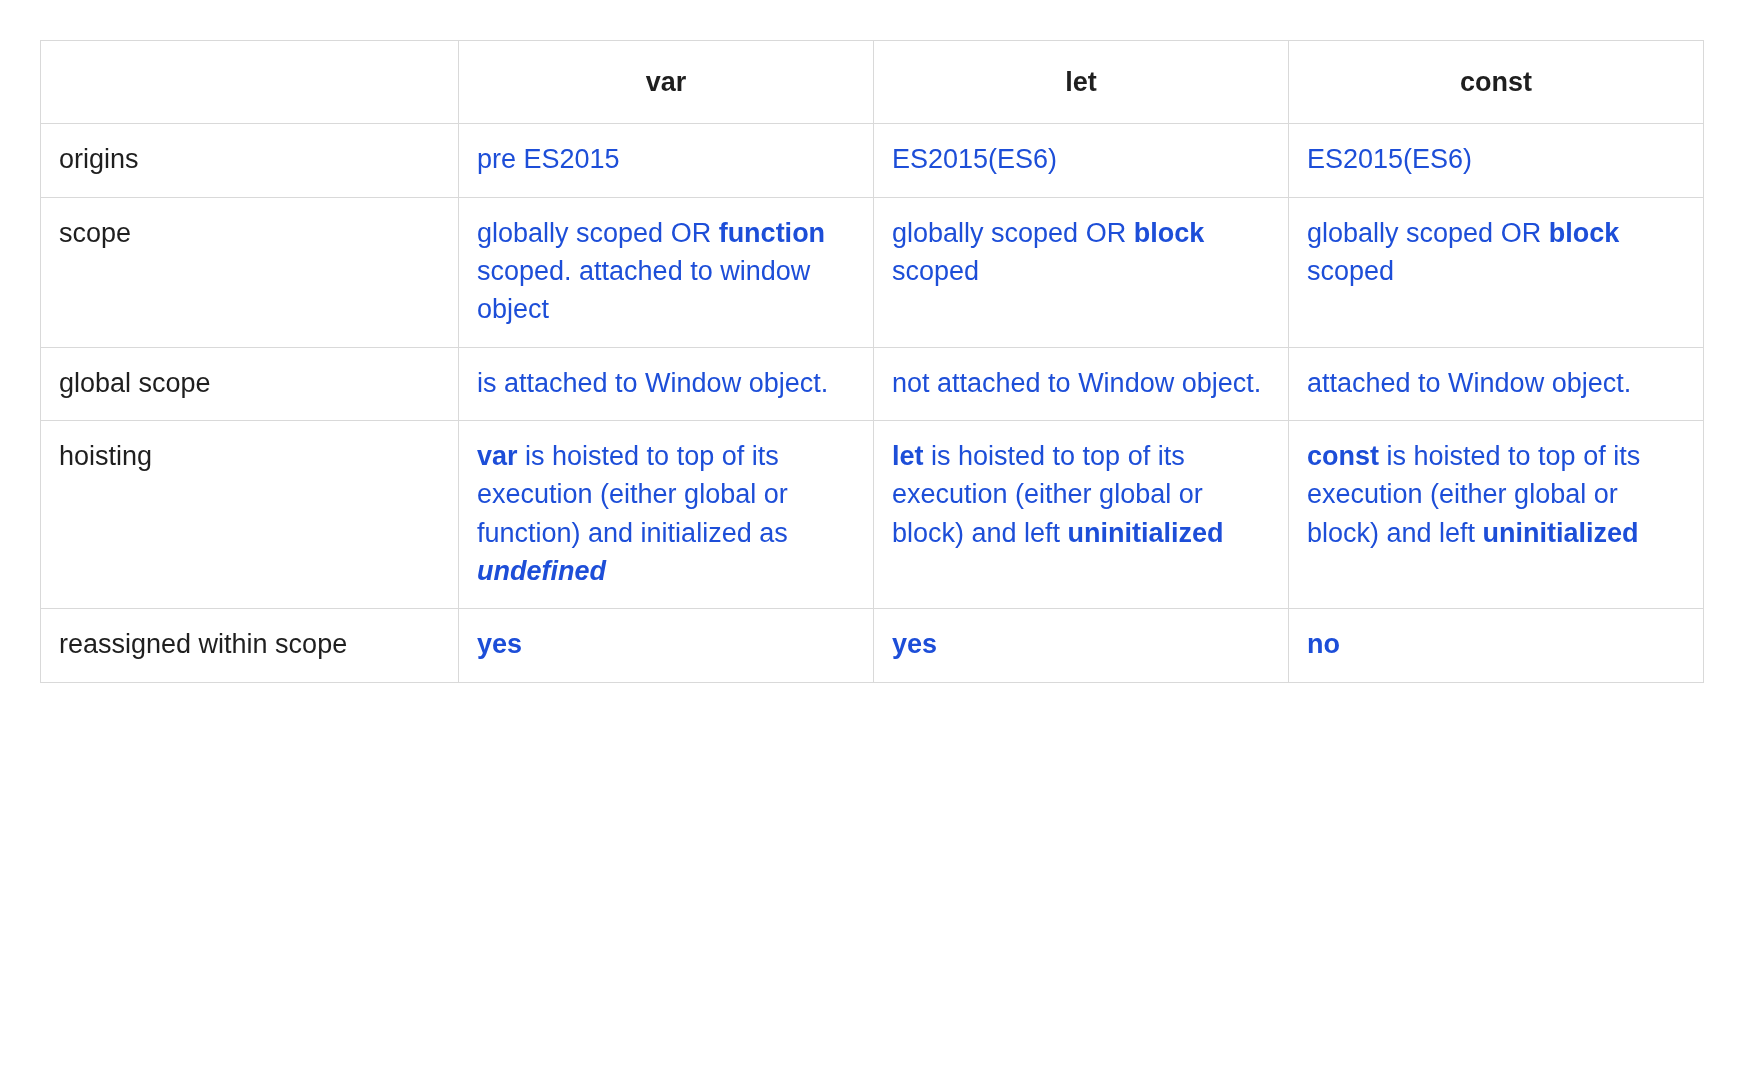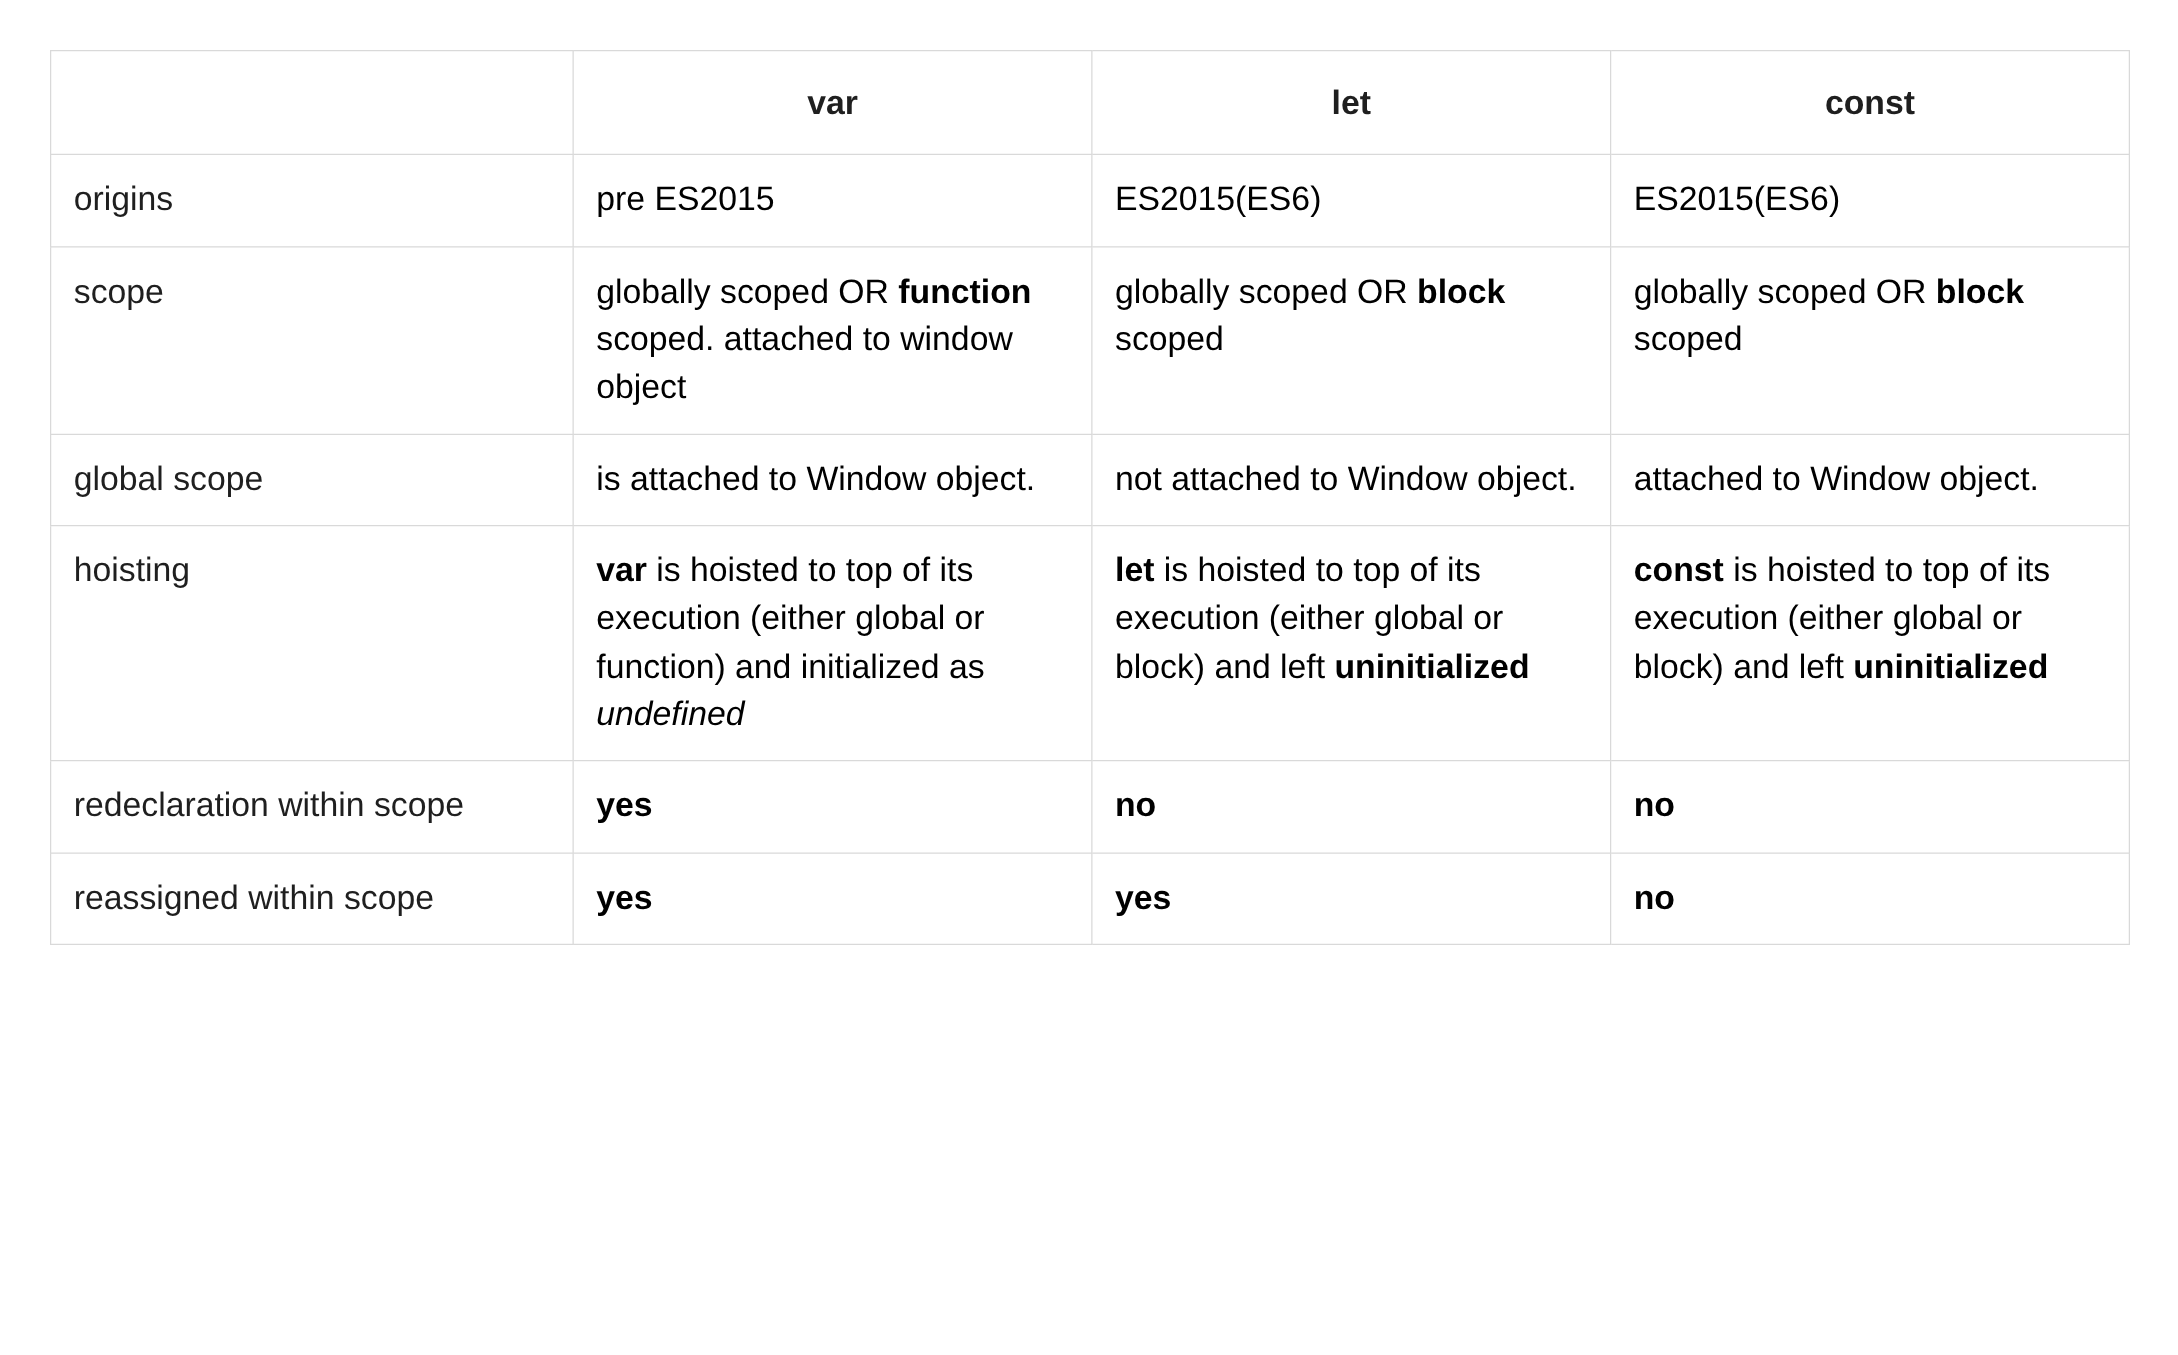--- a/index.html
+++ b/index.html
@@ -30,39 +30,39 @@
   table.compare col.c3 { width: 415px; }
 
   table.compare th,
   table.compare td {
     border: 1px solid #d9d9d9;
     vertical-align: top;
     padding: 16px 18px 18px 18px;
     font-size: 27px;
     line-height: 1.42;
     font-weight: 400;
-    color: #000000;
+    color: #1d4ed8;
     word-wrap: break-word;
   }
   table.compare thead th {
     font-weight: 700;
     color: #1f1f1f;
     padding-top: 22px;
     padding-bottom: 22px;
   }
   table.compare thead th.corner {
     font-weight: 700;
   }
   table.compare tbody th.rowhead {
     font-weight: 400;
     text-align: left;
     color: #1f1f1f;
   }
   .b { font-weight: 700; }
-  .bi { font-weight: 400; font-style: italic; }
+  .bi { font-weight: 700; font-style: italic; }
 </style>
 </head>
 <body>
 
 <div class="page">
   <table class="compare">
     <colgroup>
       <col class="c0">
         <col class="c1">
         <col class="c2">
@@ -95,26 +95,20 @@
           <td>not attached to Window object.</td>
           <td>attached to Window object.</td>
         </tr>
         <tr>
           <th class="rowhead">hoisting</th>
           <td><span class="b">var</span><span> is hoisted to top of its execution (either global or function) and initialized as </span><span class="bi">undefined</span></td>
           <td><span class="b">let</span><span> is hoisted to top of its execution (either global or block) and left </span><span class="b">uninitialized</span></td>
           <td><span class="b">const</span><span> is hoisted to top of its execution (either global or block) and left </span><span class="b">uninitialized</span></td>
         </tr>
         <tr>
-          <th class="rowhead">redeclaration within scope</th>
-          <td><span class="b">yes</span></td>
-          <td><span class="b">no</span></td>
-          <td><span class="b">no</span></td>
-        </tr>
-        <tr>
           <th class="rowhead">reassigned within scope</th>
           <td><span class="b">yes</span></td>
           <td><span class="b">yes</span></td>
           <td><span class="b">no</span></td>
         </tr>
       </tbody>
   </table>
 </div>
 
 </body></html>

